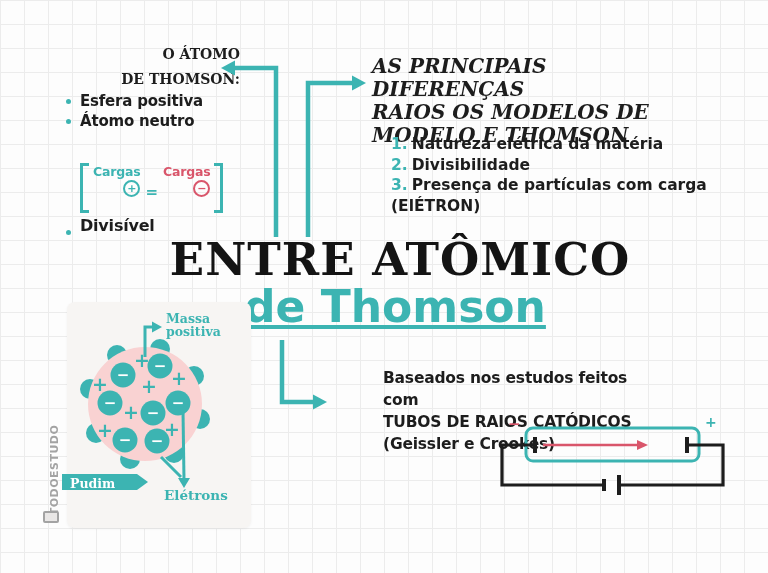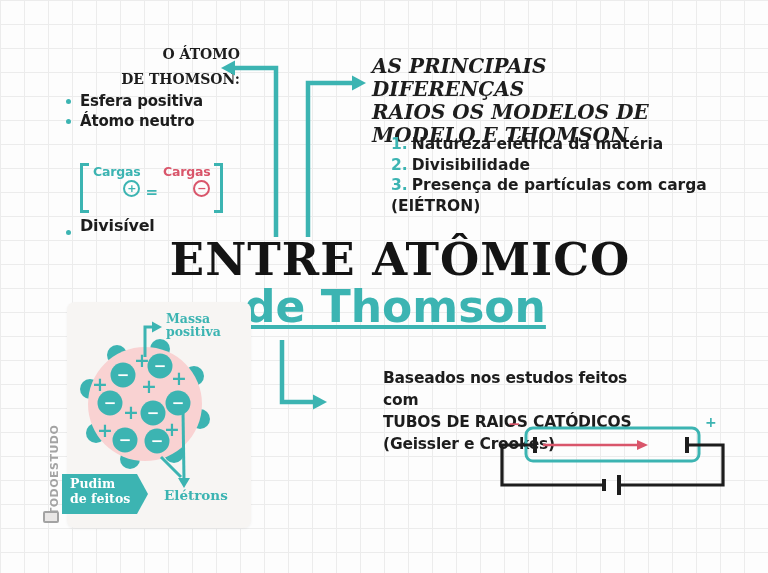--- a/index.html
+++ b/index.html
@@ -80,21 +80,21 @@
     background:#f7f5f3; border-radius:8px; box-shadow:0 1px 3px rgba(0,0,0,0.05);
   }
   #atom-svg { position:absolute; left:67px; top:302px; }
   .atom-plus  { font:bold 19px "DejaVu Sans","Liberation Sans",sans-serif; fill:#3cb4b2; }
   .atom-minus { font:bold 15px "DejaVu Sans","Liberation Sans",sans-serif; fill:#ffffff; }
   .atom-label { font:bold 12.5px "DejaVu Serif","Liberation Serif",serif; fill:#3cb4b2; }
   .atom-label-lg { font:bold 13.5px "DejaVu Serif","Liberation Serif",serif; fill:#3cb4b2; }
   .atom-arrow { stroke:#3cb4b2; stroke-width:3; fill:none; }
 
   #ribbon {
-    position:absolute; left:62px; top:474px; width:86px; height:40px;
+    position:absolute; left:62px; top:474px; width:86px; height:16px;
     background:#3cb4b2; color:#ffffff;
     clip-path:polygon(0 0, calc(100% - 11px) 0, 100% 50%, calc(100% - 11px) 100%, 0 100%);
     font-size:12.5px; line-height:15px; padding:2px 0 0 8px;
   }
 
   
   #cathode-text {
     position:absolute; left:335px; top:367px; width:280px;
     font-size:15.5px; line-height:22px; color:#1d1d1d; letter-spacing:-0.2px;margin-left:48px;
   }

